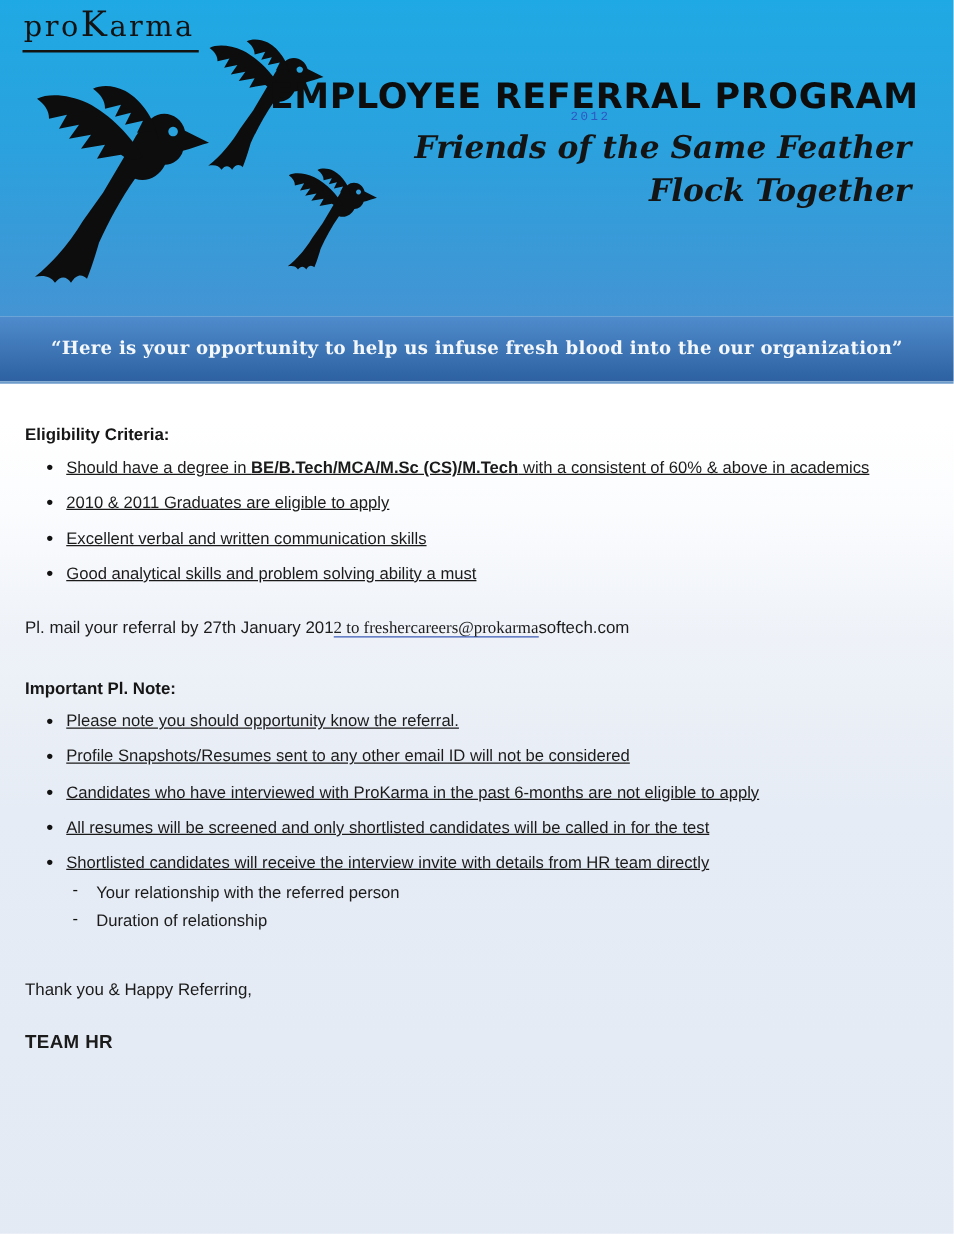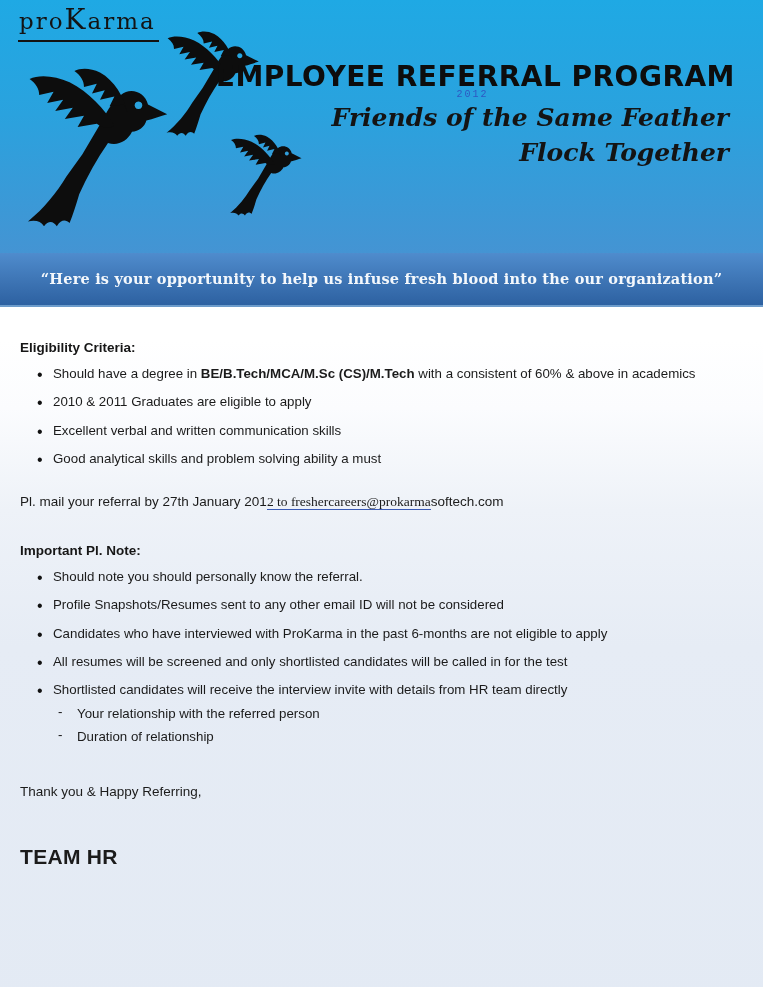--- a/index.html
+++ b/index.html
@@ -61,37 +61,37 @@
     background:linear-gradient(180deg,#ffffff 0%, #fbfcfe 10%, #eef2f8 25%, #e6ecf5 45%, #e3eaf4 100%);
   }
   .intro { padding-top:26px; font-size:12.5px; white-space:nowrap; }
   .intro .highlight { font-size:17.5px; font-weight:700; }
 
   h3.section { margin-top:33px; font-size:13.5px; font-weight:700; color:#161616; }
 
   ul.dots { margin-top:2px; list-style:none; }
   ul.dots li {
     position:relative; margin-top:9px; padding-left:33px;
-    font-size:13.3px; line-height:1.45;
+    font-size:13.3px; line-height:1.45;text-decoration:underline;
   }
   ul.dots li::before {
     content:"\2022"; position:absolute; left:17px; top:-1px; font-size:16px; color:#111;
   }
   ul.dashes { margin-top:5px; list-style:none; }
   ul.dashes li {
     position:relative; margin-top:3px; padding-left:57px;
     font-size:13.3px; line-height:1.45;
   }
   ul.dashes li::before { content:"-"; position:absolute; left:38px; top:-2px; color:#111; }
 
   .mail { margin-top:26px; font-size:13.5px; }
   .mail .link { border-bottom:1.5px solid #3b5bb5; cursor:pointer;font-family:Liberation Serif, serif; }
 
   .thanks { margin-top:38px; font-size:13.5px; }
-  .signature { margin-top:46px; font-size:21px; font-weight:700; letter-spacing:0.3px; }
+  .signature { margin-top:26px; font-size:15px; font-weight:700; letter-spacing:0.3px; }
 </style>
 </head>
 <body>
 
 <svg width="0" height="0" style="position:absolute" aria-hidden="true">
   <defs>
     <symbol id="dove-shape" viewBox="0 0 100 104">
       <path fill="#0d0d0d" fill-rule="evenodd" d="M97,29 L85,23 C83,15 74,12 68,17 C63,21 60,26 57,32 L44,54 L34,68 C28,78 20,88 10,96 C15,95 18,96 20,99 C23,95 26,96 28,99 C31,94 34,95 36,97 C38,92 40,86 42,79 C47,68 53,57 60,47 C66,49 72,46 75,40 C79,40 83,37 84,33 C88,32 93,30 97,29 Z M79,21 a2.4,2.4 0 1,0 0.1,0 Z"></path>
       <path fill="#0d0d0d" d="M72,28 C70,18 64,8 55,3 C49,0 43,0 39,2 C43,5 45,8 45,12 L53,10 L50,16 L58,14 L55,20 L64,18 L61,24 L70,23 C71,25 72,27 72,28 Z"></path>
       <path fill="#0d0d0d" d="M64,36 C58,26 48,15 36,9 C27,5 17,4 11,7 C15,10 17,13 17,17 L26,15 L22,22 L32,20 L27,27 L38,25 L33,32 L45,30 L41,37 L53,35 C57,38 61,38 64,36 Z"></path>
@@ -136,21 +136,21 @@
       <li><span>Should have a degree in </span><b>BE/B.Tech/MCA/M.Sc (CS)/M.Tech</b><span> with a consistent of 60% &amp; above in academics</span></li>
       <li>2010 &amp; 2011 Graduates are eligible to apply</li>
       <li>Excellent verbal and written communication skills</li>
       <li>Good analytical skills and problem solving ability a must</li>
     </ul>
 
     <p class="mail"><span>Pl. mail your referral by 27th January 201</span><span class="link">2 to freshercareers@prokarma</span><span>softech.com</span></p>
 
     <h3 class="section">Important Pl. Note:</h3>
     <ul class="dots">
-      <li>Should note you should personally know the referral.</li>
+      <li>Please note you should opportunity know the referral.</li>
       <li>Profile Snapshots/Resumes sent to any other email ID will not be considered</li>
       <li>Candidates who have interviewed with ProKarma in the past 6-months are not eligible to apply</li>
       <li>All resumes will be screened and only shortlisted candidates will be called in for the test</li>
       <li>Shortlisted candidates will receive the interview invite with details from HR team directly</li>
     </ul>
     <ul class="dashes">
       <li>Your relationship with the referred person</li>
       <li>Duration of relationship</li>
     </ul>
 

